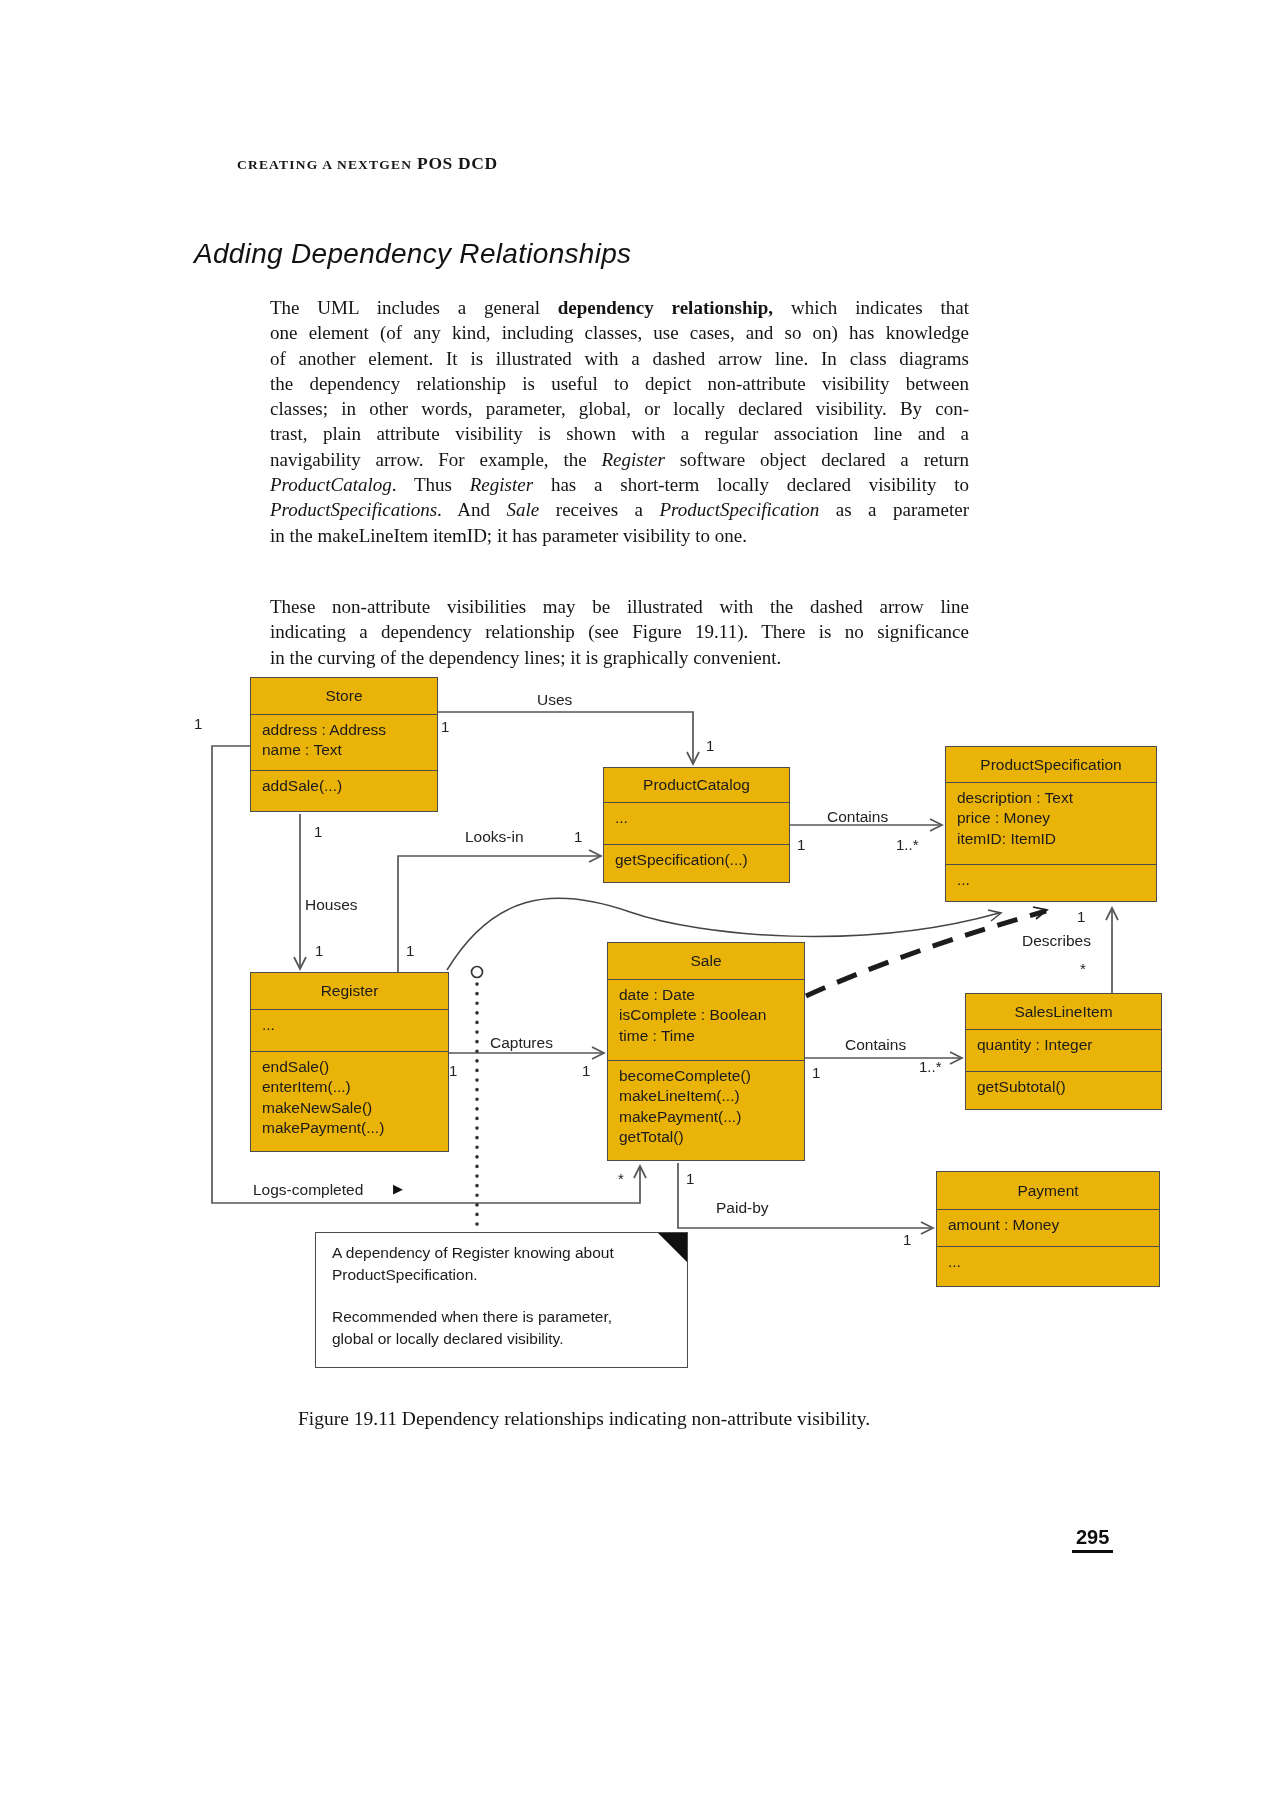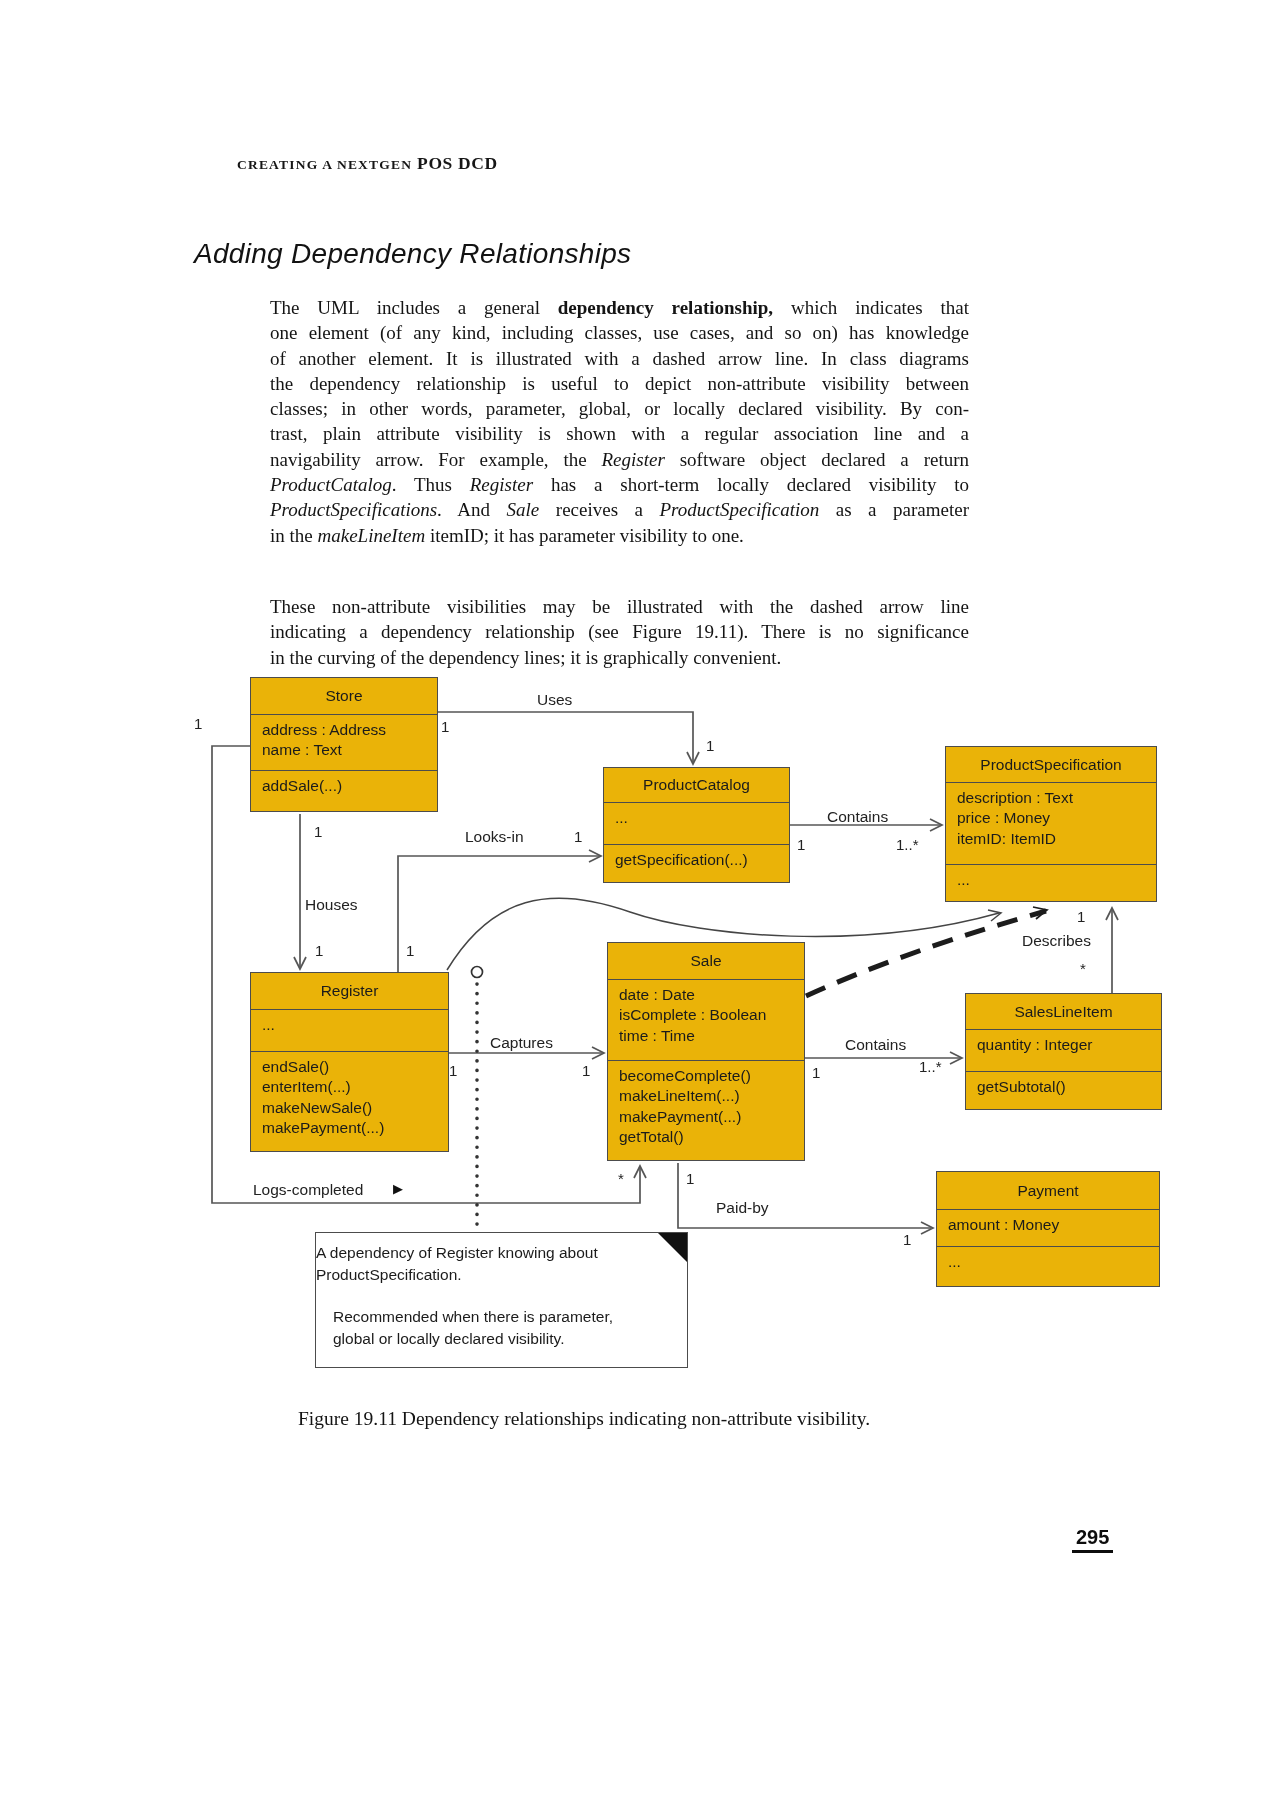--- a/index.html
+++ b/index.html
@@ -25,23 +25,23 @@
   .wires{position:absolute;left:0;top:0;pointer-events:none}
 
   .uml{position:absolute;background:#eab308;border:1.7px solid #4c4c4c;box-sizing:content-box;font-family:"Liberation Sans",sans-serif;color:#1b1b1b}
   .uml-title{display:flex;align-items:center;justify-content:center;border-bottom:1.6px solid #4c4c4c;font-size:15.5px;box-sizing:border-box}
   .uml-sec{border-bottom:1.6px solid #4c4c4c;box-sizing:border-box;padding:5px 11px 0 11px;font-size:15.5px;line-height:20.3px}
   .uml-sec:last-child{border-bottom:none}
 
   .alabel{position:absolute;font:15.5px "Liberation Sans",sans-serif;color:#222;white-space:nowrap}
   .mult{position:absolute;font:15px "Liberation Sans",sans-serif;color:#222;white-space:nowrap}
 
-  .note{position:absolute;left:315px;top:1232px;width:373px;height:136px;box-sizing:border-box;border:1.7px solid #4c4c4c;background:#fff;padding:9px 0;font:15.5px/21.5px "Liberation Sans",sans-serif;color:#1b1b1b}
+  .note{position:absolute;left:315px;top:1232px;width:373px;height:136px;box-sizing:border-box;border:1.7px solid #4c4c4c;background:#fff;padding:9px 16px;font:15.5px/21.5px "Liberation Sans",sans-serif;color:#1b1b1b}
   .note p{margin:0 0 21px 0;white-space:pre-line}
-  .note p:last-child{margin:17px}
+  .note p:last-child{margin:0}
   .note-fold{position:absolute;left:658px;top:1233px;width:0;height:0;border-top:29px solid #111;border-left:29px solid transparent}
 
   .dir-triangle{position:absolute;left:393px;top:1181px;font:13px "Liberation Sans",sans-serif;color:#111}
 </style>
 </head>
 <body>
 
 <div class="page">
 
   <div class="running-header"><span class="rh-prefix">CREATING A NEXTGEN</span><span class="rh-suffix"> POS DCD</span></div>
@@ -51,21 +51,21 @@
   <div class="para p1">
       <div class="tline"><span>The UML includes a general </span><span style="font-weight: bold;">dependency relationship,</span><span> which indicates that</span></div>
       <div class="tline"><span>one element (of any kind, including classes, use cases, and so on) has knowledge</span></div>
       <div class="tline"><span>of another element. It is illustrated with a dashed arrow line. In class diagrams</span></div>
       <div class="tline"><span>the dependency relationship is useful to depict non-attribute visibility between</span></div>
       <div class="tline"><span>classes; in other words, parameter, global, or locally declared visibility. By con-</span></div>
       <div class="tline"><span>trast, plain attribute visibility is shown with a regular association line and a</span></div>
       <div class="tline"><span>navigability arrow. For example, the </span><span style="font-style: italic;">Register</span><span> software object declared a return</span></div>
       <div class="tline"><span style="font-style: italic;">ProductCatalog</span><span>. Thus </span><span style="font-style: italic;">Register</span><span> has a short-term locally declared visibility to</span></div>
       <div class="tline"><span style="font-style: italic;">ProductSpecifications</span><span>. And </span><span style="font-style: italic;">Sale</span><span> receives a </span><span style="font-style: italic;">ProductSpecification</span><span> as a parameter</span></div>
-      <div class="tline last"><span>in the </span><span style="font-style: italic;">makeLineItem</span><span> itemID; it has parameter visibility to one.</span></div>
+      <div class="tline last"><span>in the </span><span style="">makeLineItem</span><span> itemID; it has parameter visibility to one.</span></div>
     </div>
   <div class="para p2">
       <div class="tline"><span>These non-attribute visibilities may be illustrated with the dashed arrow line</span></div>
       <div class="tline"><span>indicating a dependency relationship (see Figure 19.11). There is no significance</span></div>
       <div class="tline last"><span>in the curving of the dependency lines; it is graphically convenient.</span></div>
     </div>
 
   <div class="diagram">
 
     <svg class="wires" width="1273" height="1800" viewBox="0 0 1273 1800">

